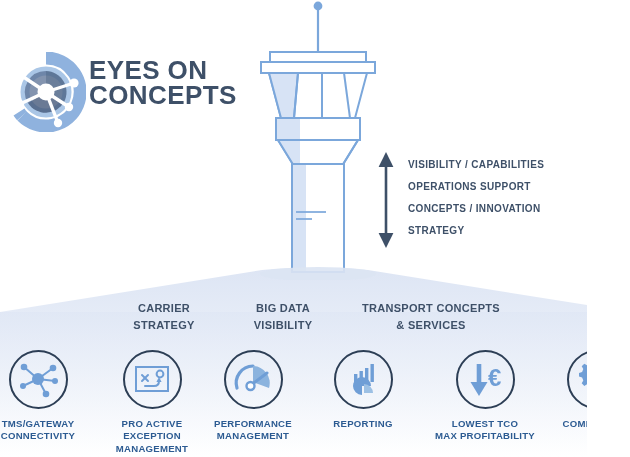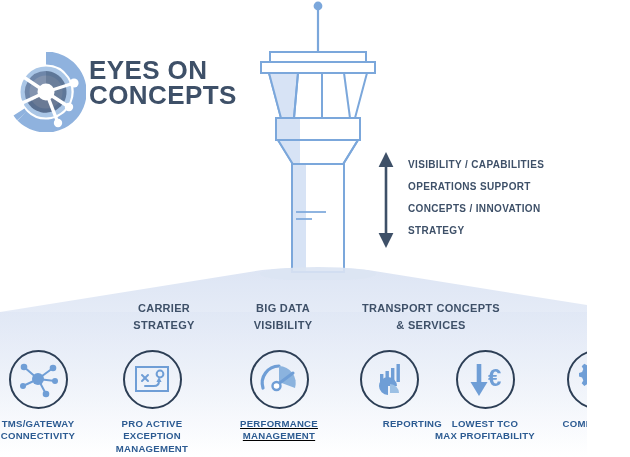--- a/index.html
+++ b/index.html
@@ -233,36 +233,36 @@
         <polygon points="34,25 31.4,30 36.6,30" fill="#6f9ed6"></polygon>
       </svg>
     </div>
     <div class="icon-label">
       <div>PRO ACTIVE</div>
       <div>EXCEPTION</div>
       <div>MANAGEMENT</div>
     </div>
   </div>
 
-  <div class="icon-cell" style="left:226px;text-decoration:underline;">
+  <div class="icon-cell" style="left:200px;">
     <div class="circle">
       <svg width="54" height="54" viewBox="0 0 54 54">
         <path d="M11,36 A17,17 0 0,1 27,14" fill="none" stroke="#6f9ed6" stroke-width="3.2" stroke-linecap="round"></path>
         <path d="M27,14 A17,17 0 0,1 43,36 L27,30 Z" fill="#8bb3de"></path>
         <line x1="25" y1="33" x2="41" y2="21" stroke="#6f9ed6" stroke-width="3" stroke-linecap="round"></line>
         <circle cx="24.5" cy="34" r="4" fill="#ffffff" stroke="#6f9ed6" stroke-width="2.4"></circle>
       </svg>
     </div>
     <div class="icon-label">
       <div>PERFORMANCE</div>
       <div>MANAGEMENT</div>
     </div>
   </div>
 
-  <div class="icon-cell" style="left:336px;text-align:right;">
+  <div class="icon-cell" style="left:310px;">
     <div class="circle">
       <svg width="54" height="54" viewBox="0 0 54 54">
         <g fill="#6f9ed6">
           <rect x="18" y="22" width="3.4" height="8"></rect>
           <rect x="23.5" y="19" width="3.4" height="11"></rect>
           <rect x="29" y="16" width="3.4" height="14"></rect>
           <rect x="34.5" y="12" width="3.4" height="18"></rect>
         </g>
         <path d="M26,43 A9,9 0 1,1 35,34 L26,34 Z" fill="#6f9ed6"></path>
         <path d="M28,32 A9,9 0 0,1 37,41 L28,41 Z" fill="#9cc0e4"></path>

